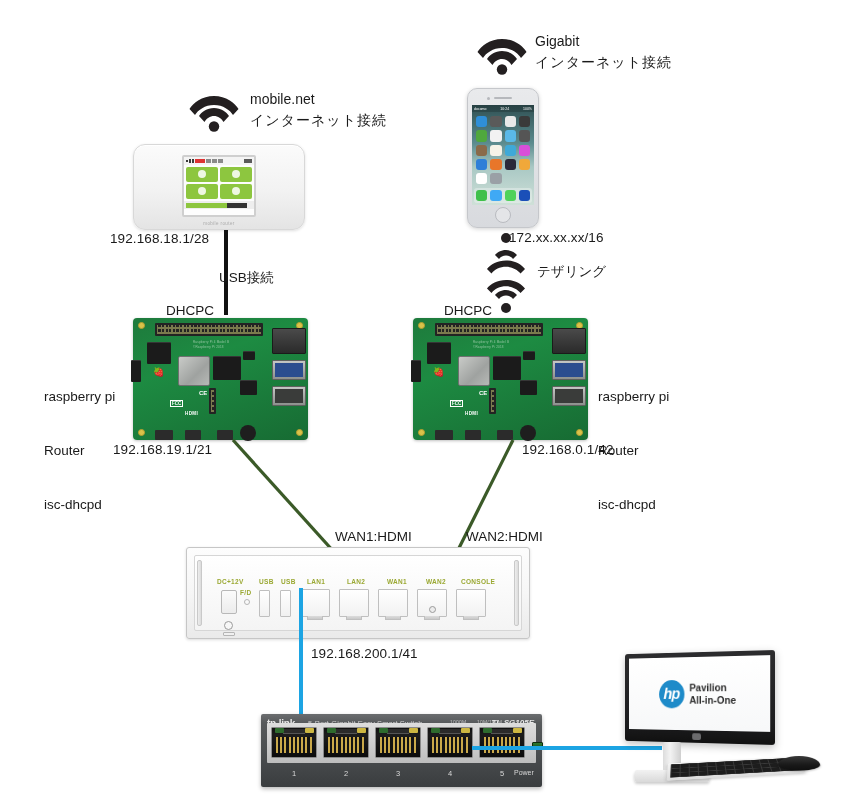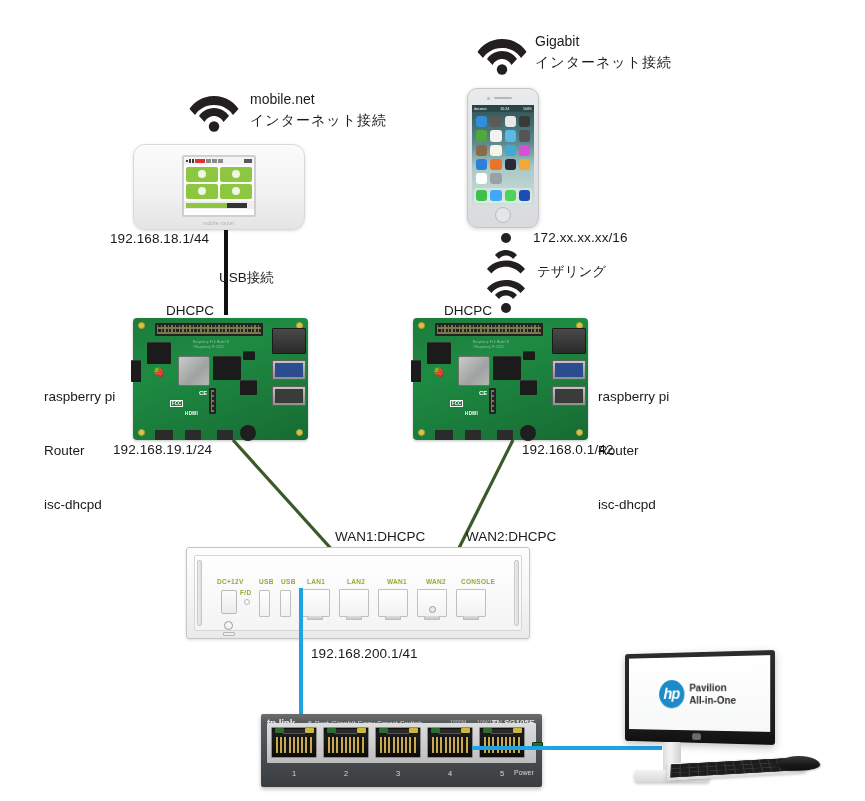--- a/index.html
+++ b/index.html
@@ -398,21 +398,21 @@
             <span class="dot"></span>
           </div>
       </div>
       <div class="mifi-foot">
         <div class="mifi-gauge"></div>
         <div class="mifi-gauge2"></div>
       </div>
     </div>
     <div class="mifi-brand">mobile router</div>
   </div>
-  <div class="lbl lbl-ip" style="left:110px; top:230px;">192.168.18.1/44</div>
+  <div class="lbl lbl-ip" style="left:110px; top:230px;">192.168.18.1/28</div>
 
   <div class="cable-black" style="left:224px; top:230px; width:4px; height:85px;"></div>
   <div class="lbl" style="left:219px; top:269px;">USB接続</div>
 
   <div class="phone" style="left:467px; top:88px; width:72px; height:140px;">
     <div class="phone-cam"></div>
     <div class="phone-speaker"></div>
     <div class="phone-screen">
       <div class="phone-statusbar">
         <span>docomo</span>
@@ -441,21 +441,21 @@
       </div>
       <div class="phone-dock">
         <div class="dockapp" style="background:#3fc04a"></div>
         <div class="dockapp" style="background:#3fa9f5"></div>
         <div class="dockapp" style="background:#4fd25a"></div>
         <div class="dockapp" style="background:#1a4fb8"></div>
       </div>
     </div>
     <div class="phone-home"></div>
   </div>
-  <div class="lbl lbl-ip" style="left:533px; top:229px;">172.xx.xx.xx/16</div>
+  <div class="lbl lbl-ip" style="left:509px; top:229px;">172.xx.xx.xx/16</div>
 
   <div class="wifi" style="left:478px; top:232px;">
     <svg width="56" height="82" viewBox="0 0 56 82">
       <g fill="#231f20">
         <circle cx="28" cy="6" r="5"></circle>
         <path d="M28 18 C23 18 19 20.5 17 23 L21 27 C22.5 25 25 23.6 28 23.6 C31 23.6 33.5 25 35 27 L39 23 C37 20.5 33 18 28 18 Z"></path>
         <path d="M28 28.5 C19.5 28.5 12.5 32.5 9 37 L13.5 41.5 C16.5 37.5 22 34.8 28 34.8 C34 34.8 39.5 37.5 42.5 41.5 L47 37 C43.5 32.5 36.5 28.5 28 28.5 Z"></path>
       </g>
       <g fill="#231f20">
         <path d="M28 48 C19.5 48 12.5 52 9 56.5 L13.5 61 C16.5 57 22 54.3 28 54.3 C34 54.3 39.5 57 42.5 61 L47 56.5 C43.5 52 36.5 48 28 48 Z"></path>
@@ -502,21 +502,21 @@
     <div class="rpi-port" style="left:52px; bottom:0px; width:16px; height:10px;"></div>
     <div class="rpi-port" style="left:84px; bottom:0px; width:16px; height:10px;"></div>
     <div class="rpi-jack" style="left:107px; bottom:-1px; width:16px; height:16px;"></div>
   </div>
 
   <div class="lbl lbl-multi" style="left:44px; top:352px;">
     <div>raspberry pi</div>
     <div>Router</div>
     <div>isc-dhcpd</div>
   </div>
-  <div class="lbl lbl-ip" style="left:113px; top:441px;">192.168.19.1/24</div>
+  <div class="lbl lbl-ip" style="left:113px; top:441px;">192.168.19.1/21</div>
 
   <div class="rpi" style="left:413px; top:318px; width:175px; height:122px;">
     <div class="rpi-hole" style="left:5px; top:4px;"></div>
     <div class="rpi-hole" style="right:5px; top:4px;"></div>
     <div class="rpi-hole" style="left:5px; bottom:4px;"></div>
     <div class="rpi-hole" style="right:5px; bottom:4px;"></div>
 
     <div class="rpi-gpio" style="left:22px; top:5px; width:108px; height:13px;"></div>
     <div class="rpi-chip" style="left:-2px; top:42px; width:10px; height:22px;"></div>
     <div class="rpi-chip" style="left:14px; top:24px; width:24px; height:22px;"></div>
@@ -551,22 +551,22 @@
     <div>Router</div>
     <div>isc-dhcpd</div>
   </div>
   <div class="lbl lbl-ip" style="left:522px; top:441px;">192.168.0.1/42</div>
 
   <svg class="abs" style="left:0; top:0; width:865px; height:801px; pointer-events:none;">
     <line x1="233" y1="440" x2="390" y2="614" stroke="#3b5a28" stroke-width="3.2"></line>
     <line x1="513" y1="440" x2="428" y2="610" stroke="#3b5a28" stroke-width="3.2"></line>
   </svg>
 
-  <div class="lbl" style="left:335px; top:528px;">WAN1:DHCPC</div>
-  <div class="lbl" style="left:466px; top:528px;">WAN2:DHCPC</div>
+  <div class="lbl" style="left:335px; top:528px;">WAN1:HDMI</div>
+  <div class="lbl" style="left:466px; top:528px;">WAN2:HDMI</div>
 
   <div class="appliance" style="left:186px; top:547px; width:344px; height:92px;">
     <div class="appliance-inner">
       <div class="ear" style="left:2px;"></div>
       <div class="ear" style="right:2px;"></div>
 
       <div class="port-lbl" style="left:22px; top:22px;">DC+12V</div>
       <div class="port-lbl" style="left:45px; top:33px;">F/D</div>
       <div class="port-lbl" style="left:64px; top:22px;">USB</div>
       <div class="port-lbl" style="left:86px; top:22px;">USB</div>

